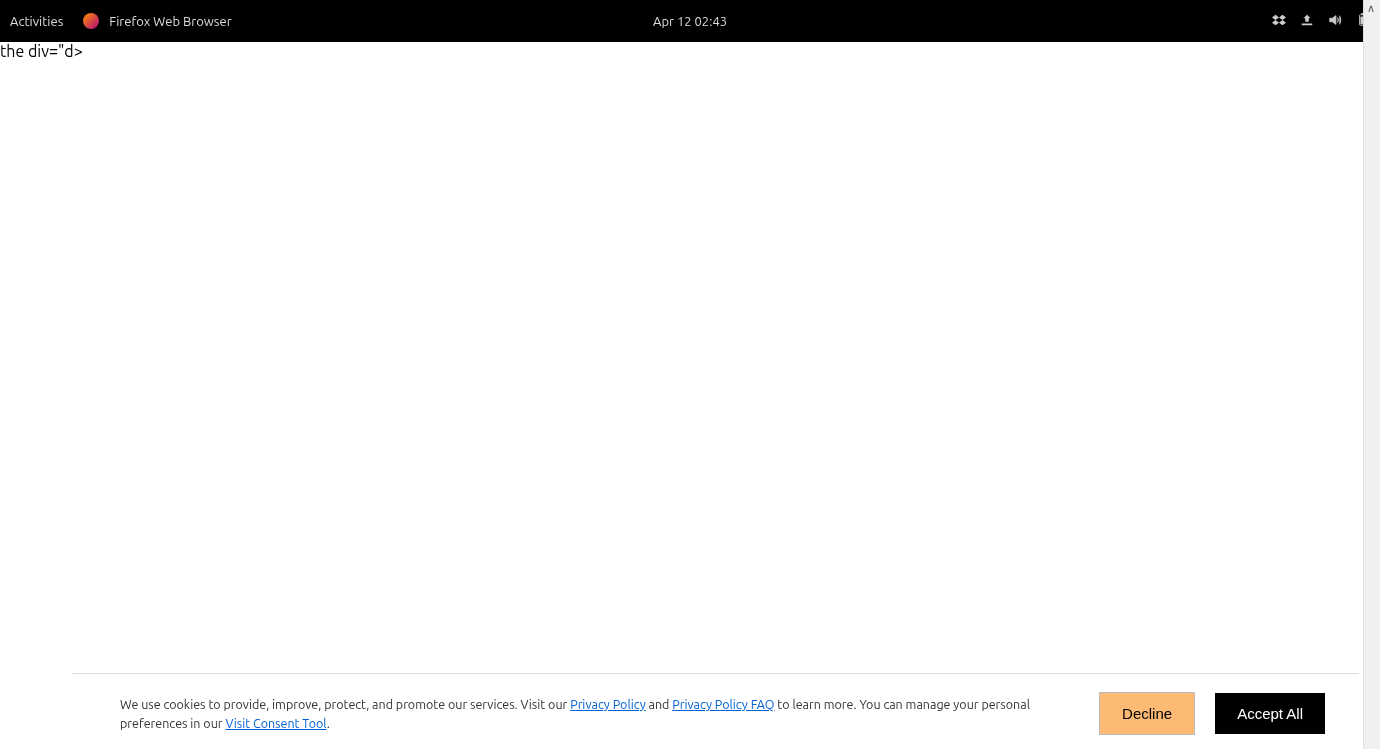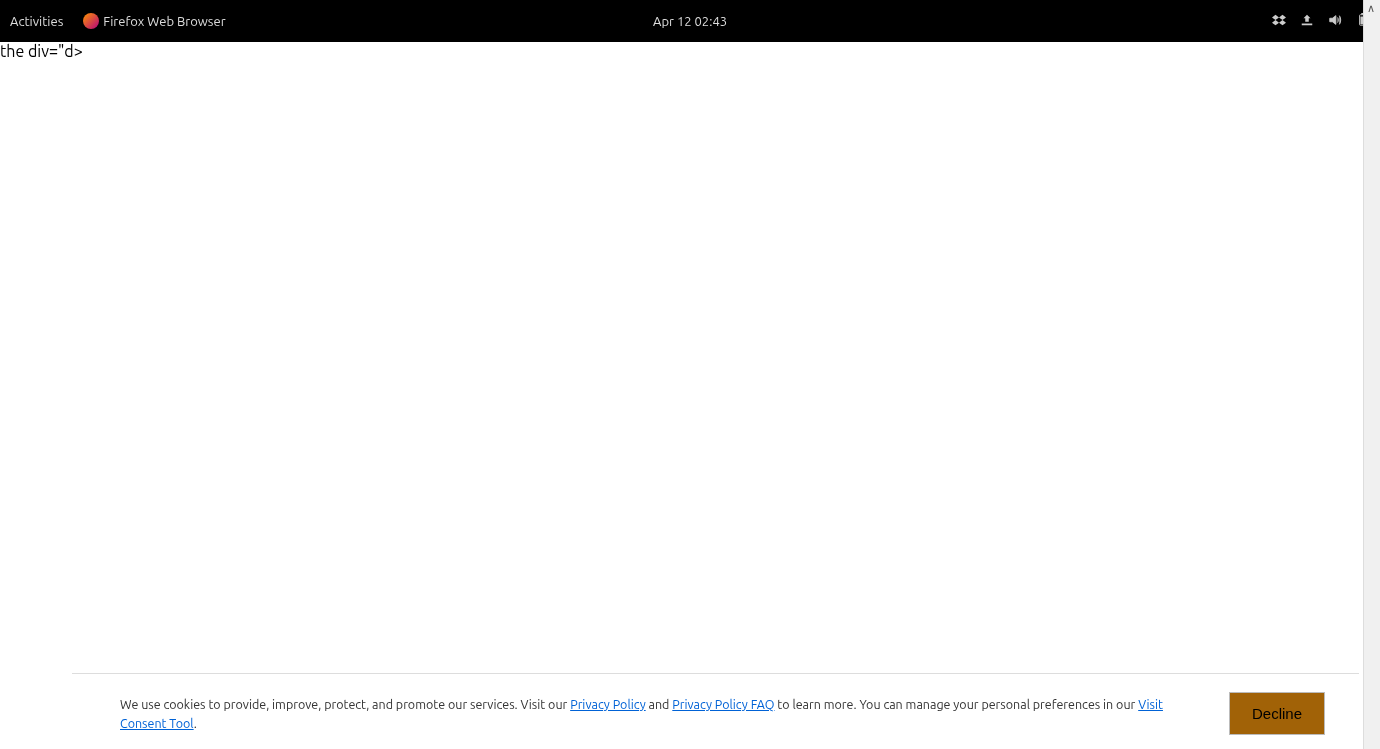--- a/index.html
+++ b/index.html
@@ -1,33 +1,33 @@
 <!DOCTYPE html>
 <html><head>
   <meta charset="utf-8">
   <style>
     * { margin: 0; padding: 0; box-sizing: border-box; }
     body { width: 1380px; height: 749px; font-family: -apple-system, BlinkMacSystemFont, "Segoe UI", Ubuntu, sans-serif; overflow: hidden; position: relative; background: #fff; }
 
     
     .gnome-bar { height: 42px; background: #000; color: #ddd; display: flex; align-items: center; padding: 0 10px; font-size: 13px; position: relative; }
     .gnome-bar .left { display: flex; align-items: center; gap: 20px; }
-    .gnome-bar .ff-brand { display: flex; align-items: center; gap: 4px; }
+    .gnome-bar .ff-brand { display: flex; align-items: center; gap: 10px; }
     .gnome-bar .ff-icon { width: 16px; height: 16px; border-radius: 50%; background: linear-gradient(135deg, #ff9500, #b5007f); position: relative; }
     .gnome-bar .center { position: absolute; left: 50%; transform: translateX(-50%); text-align: right; }
     .gnome-bar .right { margin-left: auto; display: flex; gap: 14px; align-items: center; }
     .tray-ic { width: 14px; height: 14px; display: inline-block; }
 
     .main-row { display: flex; height: 722px; }
 
     
     .cookie { position: absolute; left: 72px; right: 21px; bottom: 0; background: #fff; border-top: 1px solid #ddd; padding: 18px 34px 14px 48px; display: flex; align-items: center; gap: 20px; font-size: 12.5px; color: #333; }
     .cookie-text { flex: 1; line-height: 1.5; }
     .cookie a { color: #0062d6; text-decoration: underline; margin-top: 8px; }
-    .btn-decline { background: #a16207; border: 1px solid #bbb; padding: 12px 22px; font-size: 15px; }
+    .btn-decline { background: #fdba74; border: 1px solid #bbb; padding: 12px 22px; font-size: 15px; }
     .btn-accept { background: #000; color: #fff; border: none; padding: 12px 22px; font-size: 15px; }
 
     
     .scroll-outer { position: absolute; right: 0; top: 0; width: 17px; height: 100%; background: #f0f0f0; border-left: 1px solid #ddd; }
     .scroll-outer .up { position: absolute; top: 2px; left: 3px; font-size: 11px; color: #555; }
   </style>
 </head>
 <body>
 
 <div class="gnome-bar">
@@ -61,17 +61,18 @@
   
 
 
 the div="d&gt;</div>
 
 <div class="cookie">
   <div class="cookie-text">
     <span>We use cookies to provide, improve, protect, and promote our services. Visit our </span><a href="#">Privacy Policy</a><span> and </span><a href="#">Privacy Policy FAQ</a><span> to learn more. You can manage your personal preferences in our </span><a href="#">Visit Consent Tool</a><span>.</span>
   </div>
   <button class="btn-decline">Decline</button>
+  <button class="btn-accept">Accept All</button>
 </div>
 
 <div class="scroll-outer">
     <span class="up">∧</span>
   </div>
 
 </body></html>

